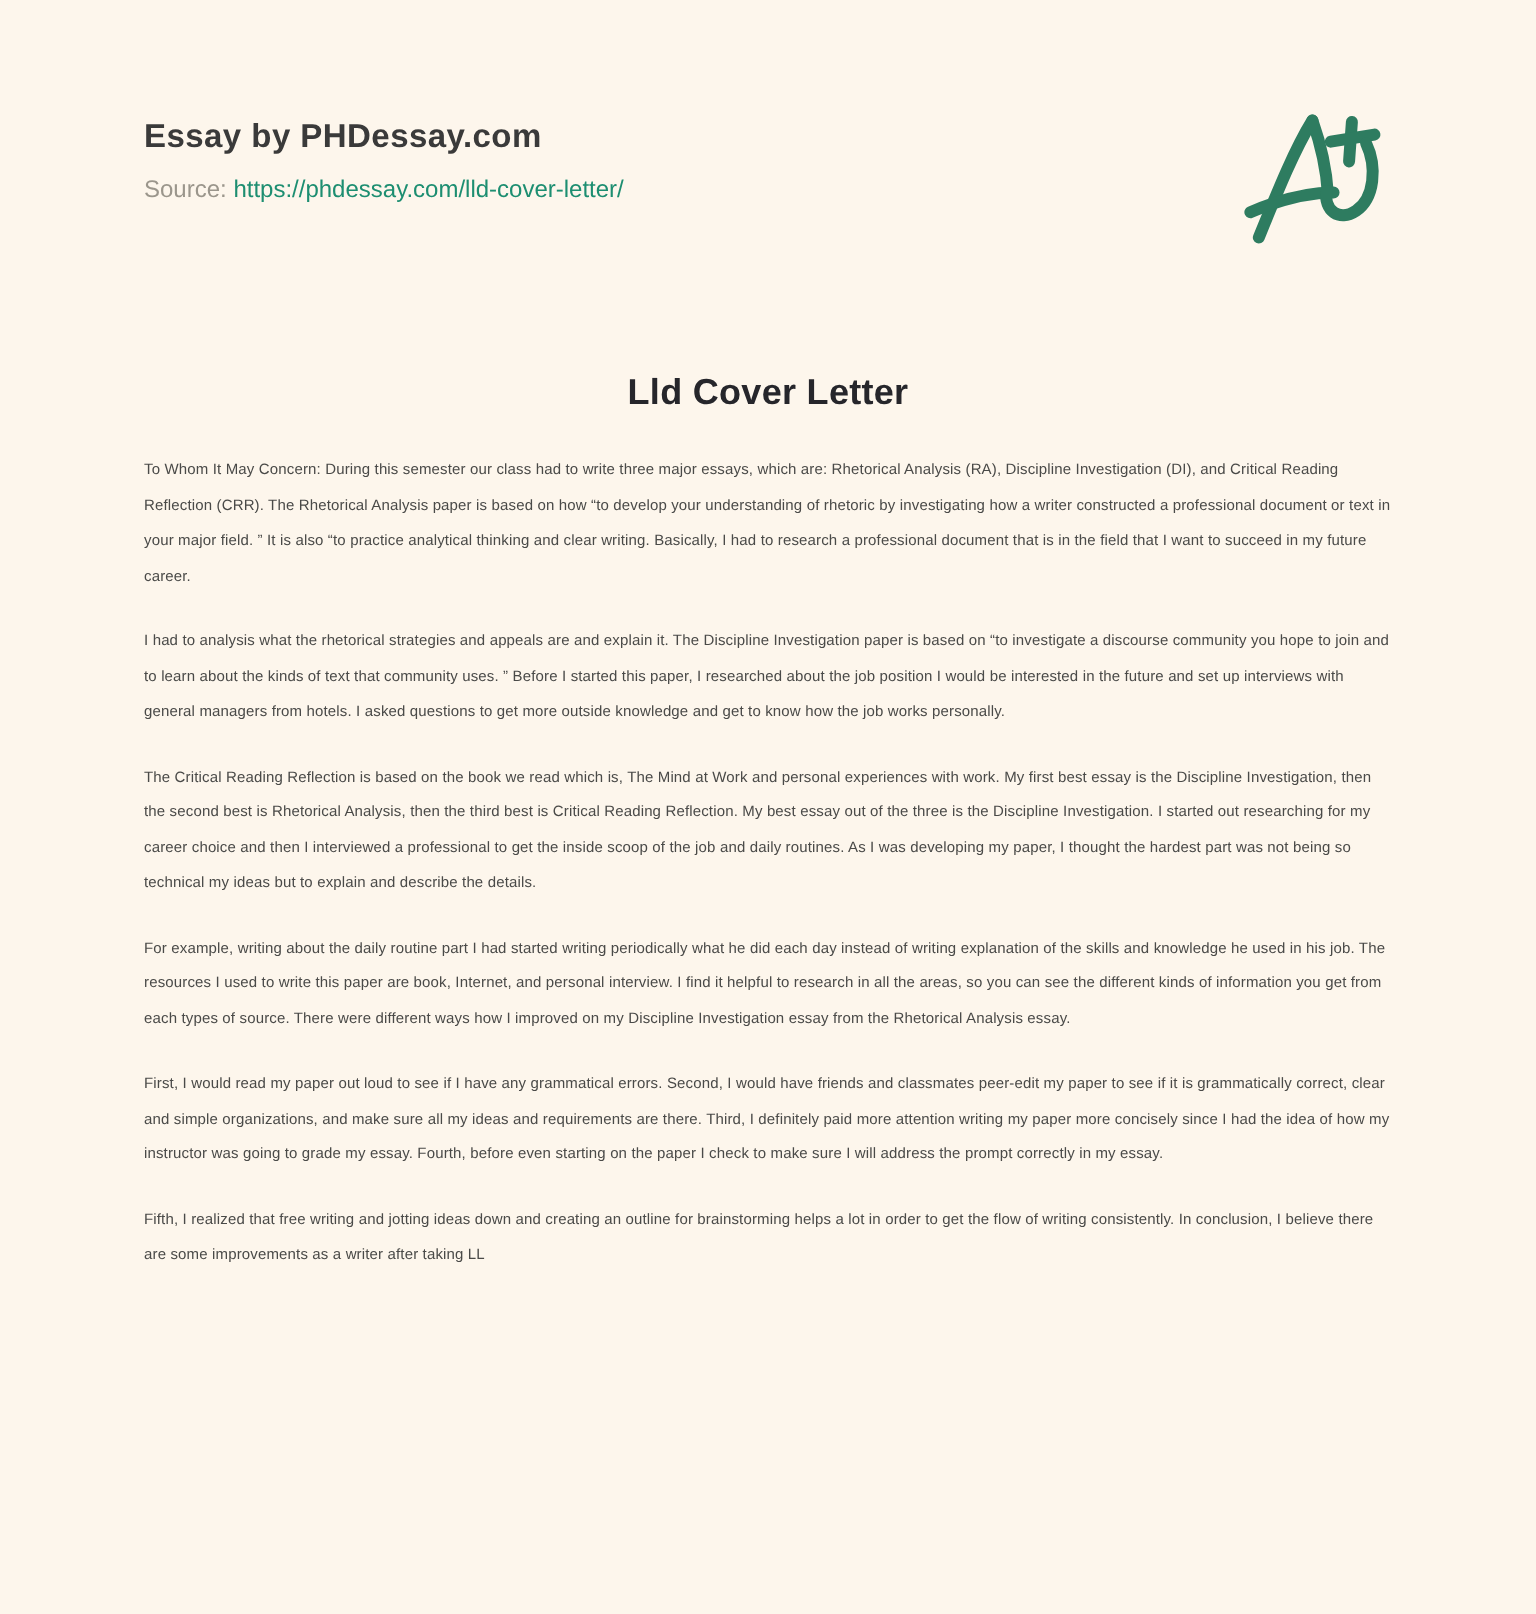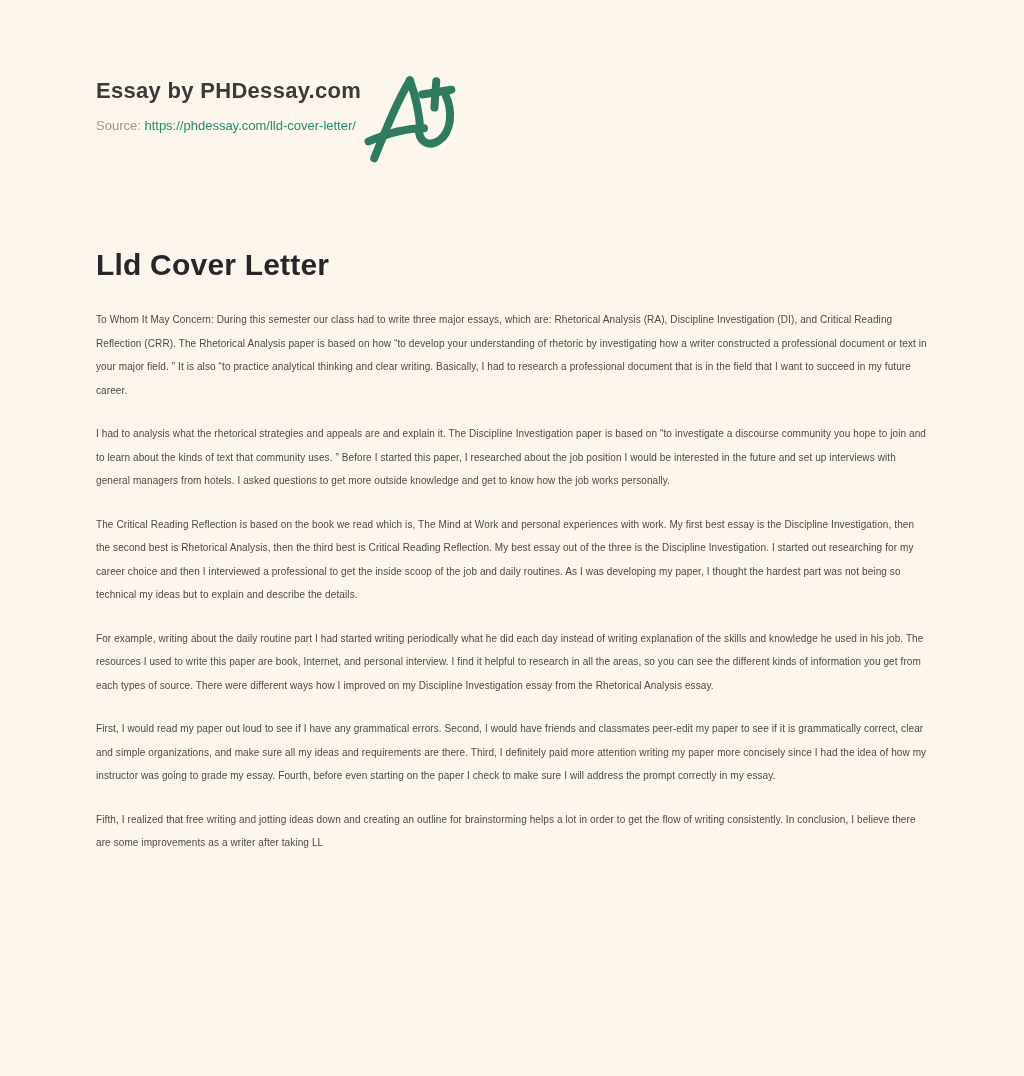--- a/index.html
+++ b/index.html
@@ -10,54 +10,55 @@
     height: 1076px;
     overflow: hidden;
     background: #FDF6EC;
     font-family: "Liberation Sans", sans-serif;
   }
   .content {
     padding: 76px 96px 0 96px;
   }
   .header-row {
     display: flex;
-    justify-content: flex-start;
+    justify-content: space-between;
     align-items: flex-start;
   }
   .site-title {
     font-size: 22px;
     font-weight: 700;
     color: #3A3A3A;
     letter-spacing: 0.3px;
     padding-top: 2px;
   }
   .source-line {
     margin-top: 14px;
-    font-size: 13px;
+    font-size: 16px;
     color: #9B968C;
   }
   .source-line a {
     color: #1D8E71;
     text-decoration: none;
   }
   .logo {
     width: 96px;
     height: 94px;
     margin-top: -6px;
     margin-right: 6px;
     flex: 0 0 auto;
     cursor: pointer;
   }
   .logo svg { width: 100%; height: 100%; display: block; }
   .article-title {
     margin-top: 84px;
-    font-size: 30px;
+    font-size: 24px;
     font-weight: 700;
     color: #26262B;
     letter-spacing: 0.2px;
+    text-align: center;
   }
   .article-body p {
     margin-top: 20px;
     font-size: 10px;
     line-height: 23.5px;
     color: #4A4A48;
     letter-spacing: 0.1px;
   }
   .article-body p:first-of-type {
     margin-top: 26px;

